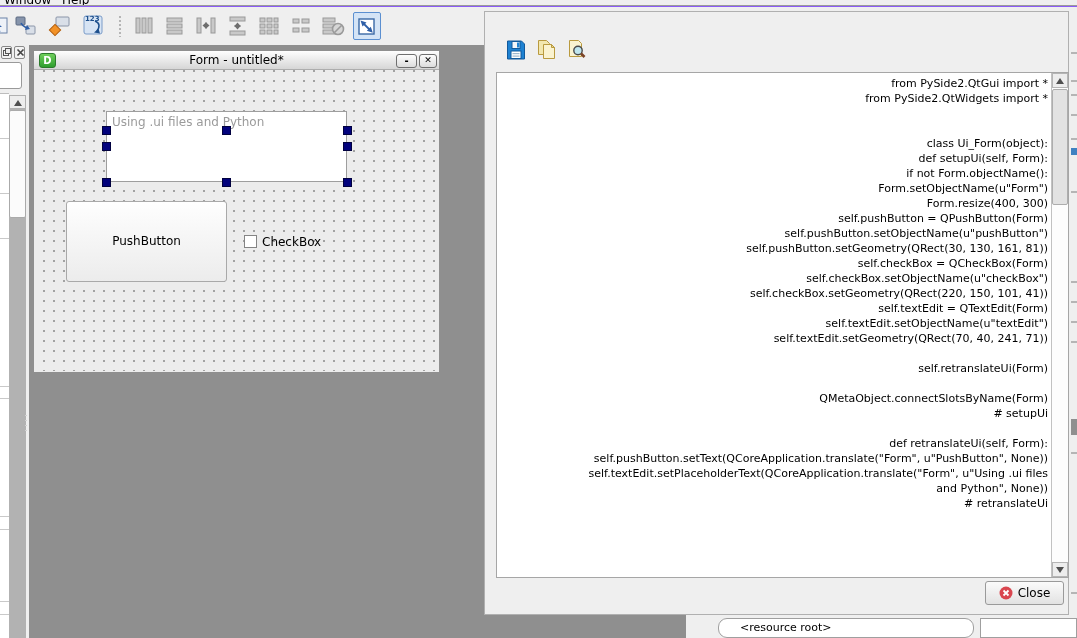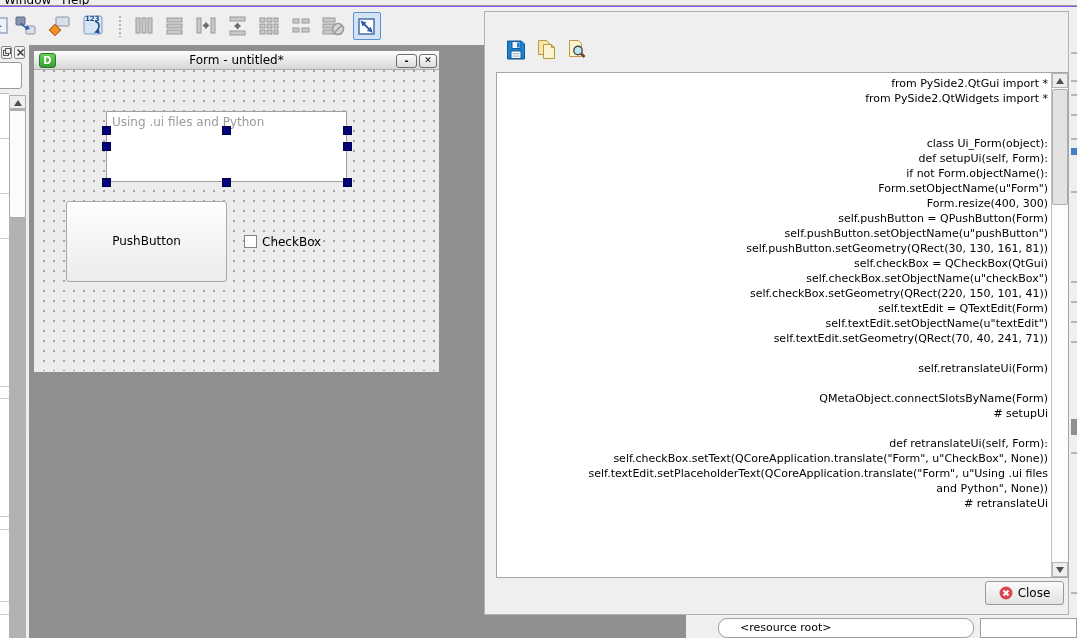--- a/index.html
+++ b/index.html
@@ -321,34 +321,34 @@
           <div class="code-line"></div>
           <div class="code-line"></div>
           <div class="code-line">class Ui_Form(object):</div>
           <div class="code-line">    def setupUi(self, Form):</div>
           <div class="code-line">        if not Form.objectName():</div>
           <div class="code-line">            Form.setObjectName(u"Form")</div>
           <div class="code-line">        Form.resize(400, 300)</div>
           <div class="code-line">        self.pushButton = QPushButton(Form)</div>
           <div class="code-line">        self.pushButton.setObjectName(u"pushButton")</div>
           <div class="code-line">        self.pushButton.setGeometry(QRect(30, 130, 161, 81))</div>
-          <div class="code-line">        self.checkBox = QCheckBox(QtGui)</div>
+          <div class="code-line">        self.checkBox = QCheckBox(Form)</div>
           <div class="code-line">        self.checkBox.setObjectName(u"checkBox")</div>
           <div class="code-line">        self.checkBox.setGeometry(QRect(220, 150, 101, 41))</div>
           <div class="code-line">        self.textEdit = QTextEdit(Form)</div>
           <div class="code-line">        self.textEdit.setObjectName(u"textEdit")</div>
           <div class="code-line">        self.textEdit.setGeometry(QRect(70, 40, 241, 71))</div>
           <div class="code-line"></div>
           <div class="code-line">        self.retranslateUi(Form)</div>
           <div class="code-line"></div>
           <div class="code-line">        QMetaObject.connectSlotsByName(Form)</div>
           <div class="code-line">    # setupUi</div>
           <div class="code-line"></div>
           <div class="code-line">    def retranslateUi(self, Form):</div>
-          <div class="code-line">        self.checkBox.setText(QCoreApplication.translate("Form", u"CheckBox", None))</div>
+          <div class="code-line">        self.pushButton.setText(QCoreApplication.translate("Form", u"PushButton", None))</div>
           <div class="code-line">        self.textEdit.setPlaceholderText(QCoreApplication.translate("Form", u"Using .ui files</div>
           <div class="code-line">and Python", None))</div>
           <div class="code-line">    # retranslateUi</div>
         </div>
       <div class="code-scroll">
         <div class="cs-btn cs-up">
             <span class="arr-up" style="left:3px"></span>
           </div>
         <div class="cs-thumb"></div>
         <div class="cs-btn cs-down">

